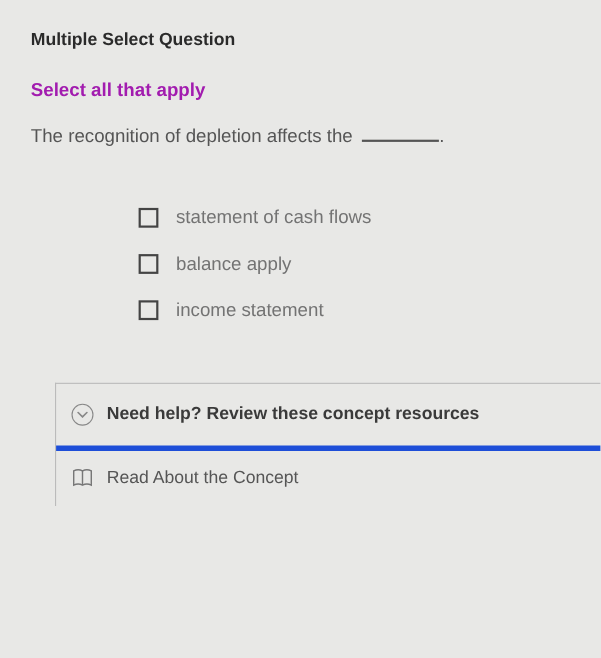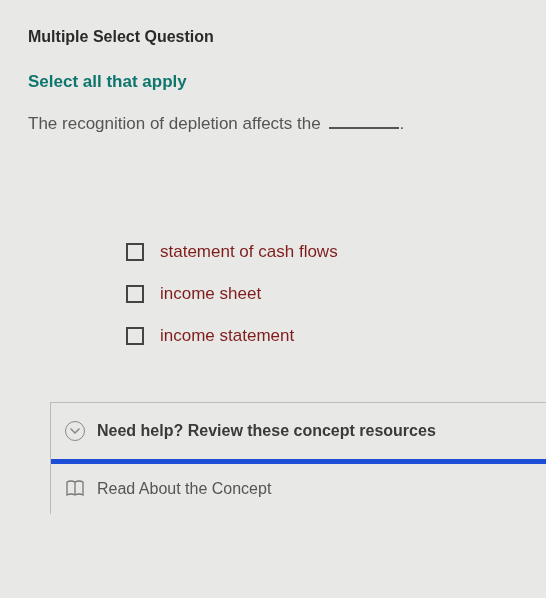--- a/index.html
+++ b/index.html
@@ -14,28 +14,28 @@
     }
     .question-type {
       font-size: 16px;
       font-weight: 700;
       color: #2a2a2a;
       margin-bottom: 26px;
     }
     .instruction {
       font-size: 17px;
       font-weight: 700;
-      color: #0f766e;
+      color: #a21caf;
       margin-bottom: 22px;
     }
     .prompt {
       font-size: 17px;
       font-weight: 400;
       color: #555;
-      margin-bottom: 108px;
+      margin-bottom: 54px;
     }
     .prompt .blank {
       display: inline-block;
       border-bottom: 2px solid #555;
       width: 70px;
       vertical-align: baseline;
       margin-left: 4px;
     }
     .options {
       padding-left: 98px;
@@ -49,21 +49,21 @@
     .checkbox {
       width: 18px;
       height: 18px;
       border: 2px solid #444;
       background: transparent;
       margin-right: 16px;
       flex-shrink: 0;
     }
     .option-label {
       font-size: 17px;
-      color: #7f1d1d;
+      color: #737373;
     }
     .help-section {
       margin-top: 56px;
       margin-left: 22px;
       border: 1px solid #bbb;
       border-right: none;
       border-bottom: none;
     }
     .help-header {
       display: flex;
@@ -116,21 +116,21 @@
   <span class="blank"></span>.
 </div>
 
 <div class="options">
   <div class="option">
     <div class="checkbox"></div>
     <span class="option-label">statement of cash flows</span>
   </div>
   <div class="option">
     <div class="checkbox"></div>
-    <span class="option-label">income sheet</span>
+    <span class="option-label">balance apply</span>
   </div>
   <div class="option">
     <div class="checkbox"></div>
     <span class="option-label">income statement</span>
   </div>
 </div>
 
 <div class="help-section">
   <div class="help-header">
     <span class="expand-icon">

